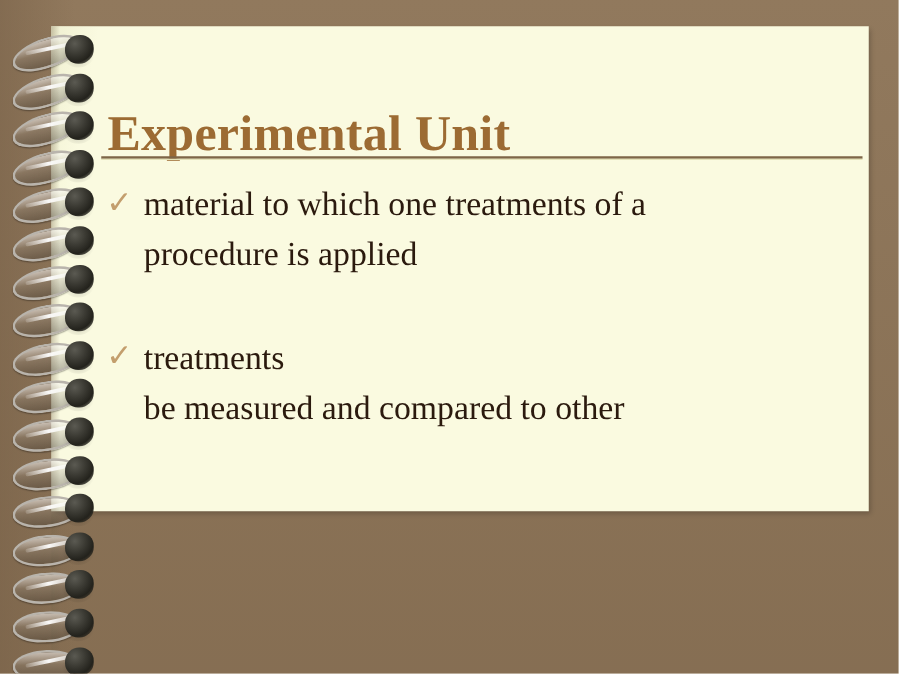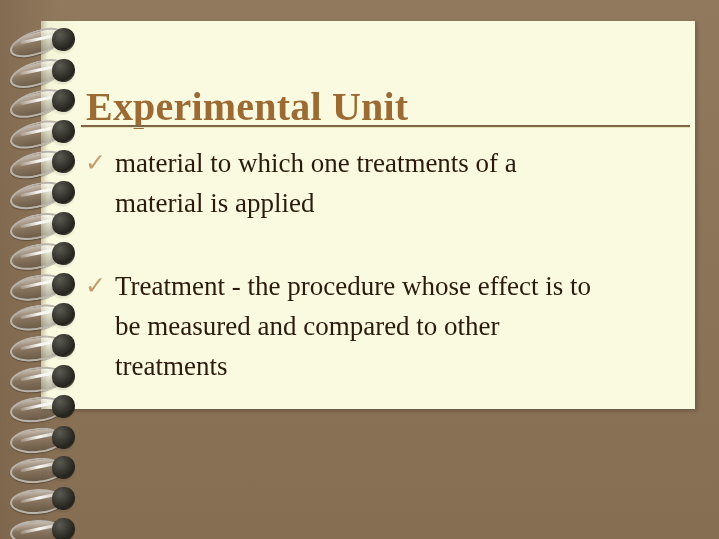--- a/index.html
+++ b/index.html
@@ -212,30 +212,29 @@
     <h1 id="title">Experimental Unit</h1>
 
     <div id="title-rule"></div>
 
     <div id="bullets">
 
       <div class="bullet">
         <span class="bullet-mark">✓</span>
         <span class="bullet-text">
           <span class="l">material to which one treatments of a</span>
-          <span class="l">material is applied</span>
+          <span class="l">procedure is applied</span>
         </span>
       </div>
 
       <div class="bullet">
         <span class="bullet-mark">✓</span>
         <span class="bullet-text">
-          <span class="l">Treatment - the procedure whose effect is to</span>
+          <span class="l">treatments</span>
           <span class="l">be measured and compared to other</span>
-          <span class="l">treatments</span>
         </span>
       </div>
 
     </div>
   </div>
 
   <div id="page-edge-shadow"></div>
 
   <div id="spiral">
       <div class="ring" style="top: 28px;">

